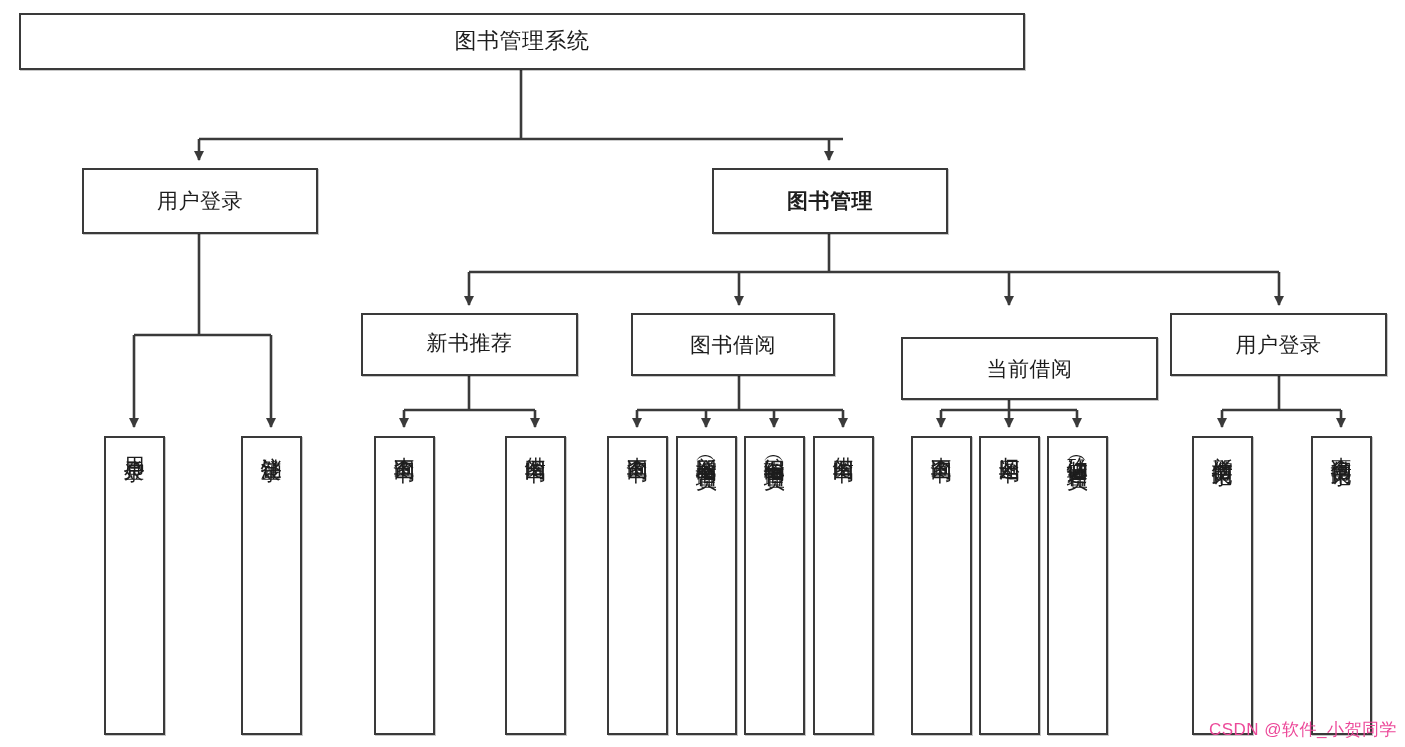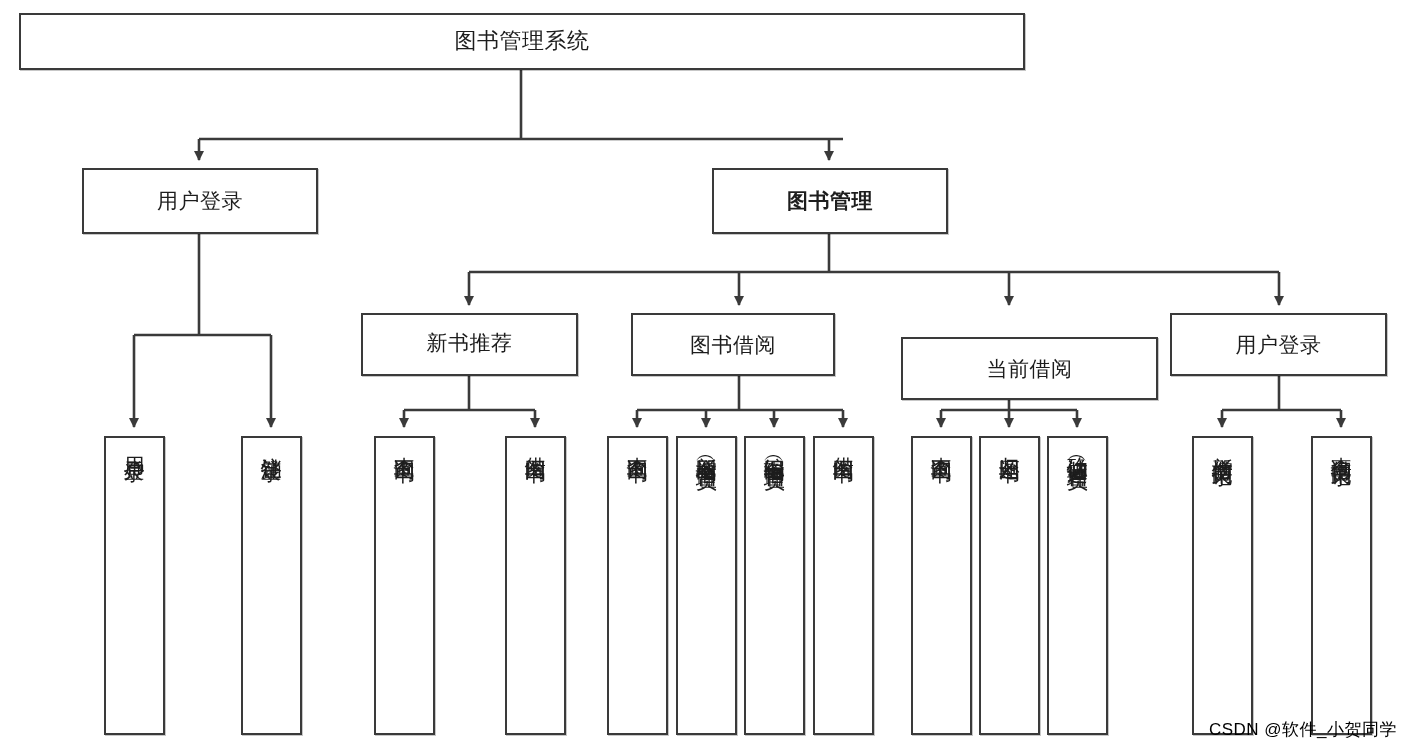--- a/index.html
+++ b/index.html
@@ -58,21 +58,21 @@
     text-orientation: upright;
     font-size: 21px;
     letter-spacing: 2px;
     white-space: nowrap;
   }
   #watermark {
     position: absolute;
     right: 8px;
     bottom: 6px;
     font-size: 17px;
-    color: #000000;
+    color: #ec4899;
     letter-spacing: 0.5px;
     white-space: nowrap;
   }
 </style>
 </head>
 <body>
 
 <div id="canvas">
 
   <svg id="wires" viewBox="0 0 1405 747" width="1405" height="747" xmlns="http://www.w3.org/2000/svg">

